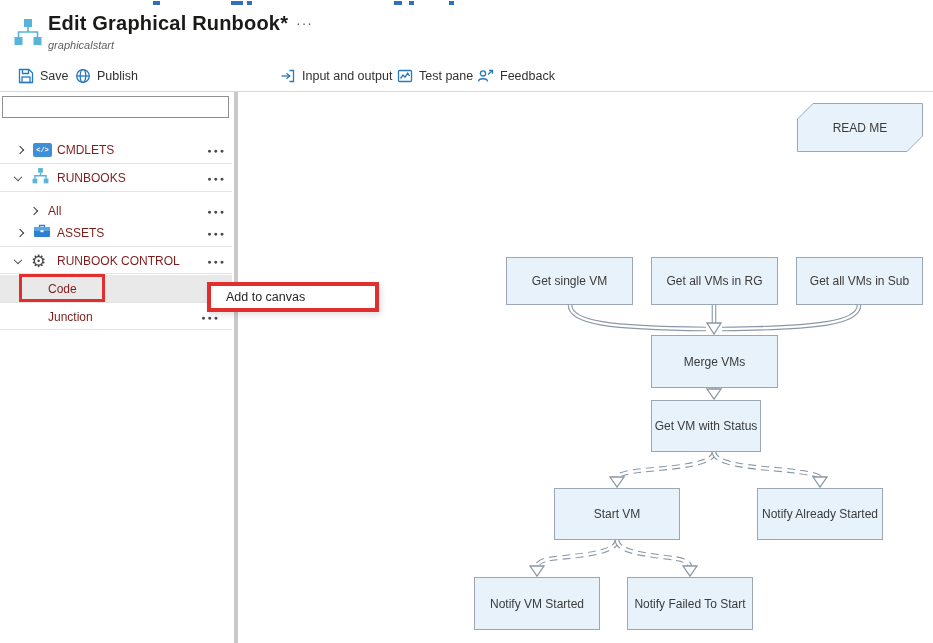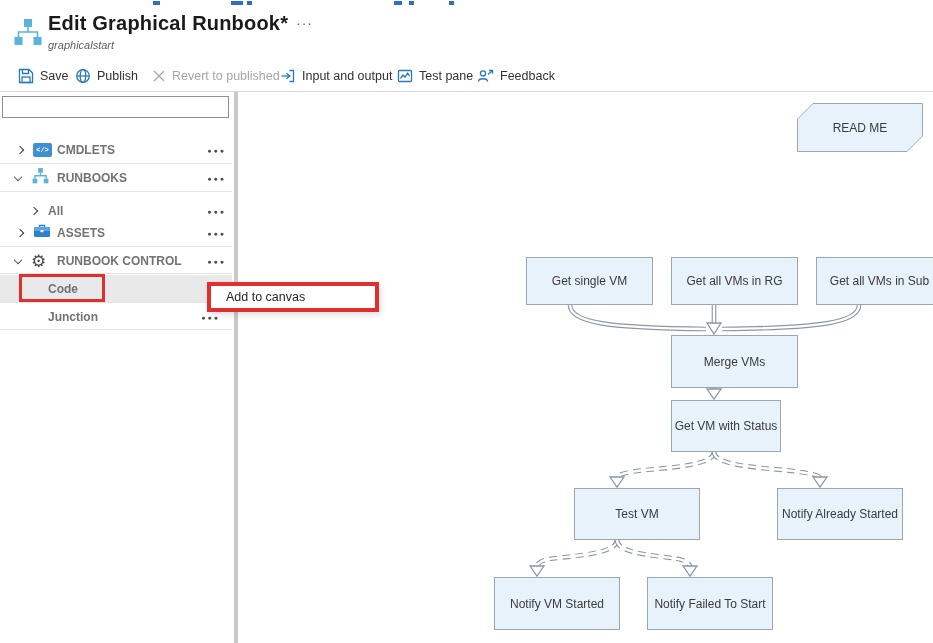--- a/index.html
+++ b/index.html
@@ -20,36 +20,36 @@
   .tb { position:absolute; top:66px; height:20px; display:flex; align-items:center; gap:6px; font-size:12.5px; color:#323130; cursor:pointer; }
   .tb.disabled { color:#a6a6a6; cursor:default; }
   .tb svg { display:block; }
   .hline { position:absolute; left:0; top:91px; width:933px; height:1px; background:#d9d9d9; }
 
   
   .search { position:absolute; left:2px; top:96px; width:227px; height:22px; border:1px solid #8f8f8f; background:#fff; font-size:12px; padding:0 6px; outline:none; }
   .vdivider { position:absolute; left:234px; top:92px; width:4px; height:551px; background:#c9c9c9; }
   .row { position:absolute; left:0; width:232px; border-bottom:1px solid #e4e4e4; background:#fff; cursor:pointer; }
   .row.selected { background:#e9e9e9; }
-  .row .lbl { position:absolute; top:50%; transform:translateY(-50%); font-size:12px; color:#737373; white-space:nowrap;font-weight:bold; }
+  .row .lbl { position:absolute; top:50%; transform:translateY(-50%); font-size:12px; color:#7f1d1d; white-space:nowrap; }
   .row .dots, .menu-dots { position:absolute; right:6px; top:50%; transform:translateY(-50%); font-size:7px; letter-spacing:2px; color:#4a4a4a; }
   .chev { position:absolute; width:6px; height:6px; border-right:1.4px solid #3b3b3b; border-bottom:1.4px solid #3b3b3b; top:50%; }
   .chev.right { transform:translateY(-50%) rotate(-45deg); }
   .chev.down  { transform:translateY(-65%) rotate(45deg); }
   .sb-icon { position:absolute; top:50%; transform:translateY(-50%); }
   .cmdlet-badge { left:33px; width:19px; height:14px; background:#3f8fd6; border-radius:2px; color:#fff; font-size:7px; font-weight:700; display:flex; align-items:center; justify-content:center; font-family:"Liberation Mono","DejaVu Sans Mono",monospace; }
   .gear { left:31px; font-size:17px; color:#4a4a4a; line-height:1; }
 
   
   .red-box { position:absolute; border:3px solid #e12f2f; background:transparent; z-index:40; }
   .ctx-menu { position:absolute; left:207px; top:282px; width:172px; height:30px; background:#fff; border:4px solid #e12f2f; z-index:50; display:flex; align-items:center; box-shadow:2px 3px 6px rgba(0,0,0,.12); }
   .ctx-menu .mi { font-size:12.5px; color:#262626; padding-left:15px; cursor:pointer; }
 
   
-  .node { position:absolute; background:#e7f2fb; border:1px solid #9aa8b5; display:flex; align-items:center; justify-content:center; font-size:12px; color:#3b3b3b; text-align:center; z-index:5; cursor:pointer;margin-left:20px; }
+  .node { position:absolute; background:#e7f2fb; border:1px solid #9aa8b5; display:flex; align-items:center; justify-content:center; font-size:12px; color:#3b3b3b; text-align:center; z-index:5; cursor:pointer; }
   .comment-node { position:absolute; z-index:5; cursor:pointer; }
   .comment-node .clabel { position:absolute; left:0; top:0; width:100%; height:100%; display:flex; align-items:center; justify-content:center; font-size:12px; color:#3b3b3b; }
   .edges { position:absolute; left:0; top:0; z-index:3; pointer-events:none; }
 </style>
 </head>
 <body>
 
 <div class="page">
 
   <div class="frag" style="left:153px;width:7px"></div>
@@ -86,28 +86,20 @@
     <span>
       <svg width="16" height="16" viewBox="0 0 16 16" fill="none" stroke="#2779bf" stroke-width="1.3">
         <circle cx="8" cy="8" r="6.3"></circle>
           <ellipse cx="8" cy="8" rx="2.8" ry="6.3"></ellipse>
           <path d="M1.7 8 H14.3"></path>
       </svg>
     </span>
     <span>Publish</span>
   </div>
 
-  <div class="tb disabled" style="left:152px">
-    <span>
-      <svg width="14" height="14" viewBox="0 0 14 14" stroke="#a8a8a8" stroke-width="1.3">
-        <path d="M2 2 L12 12 M12 2 L2 12"></path>
-      </svg>
-    </span>
-    <span>Revert to published</span>
-  </div>
 
   <div class="tb" style="left:280px">
     <span>
       <svg width="16" height="16" viewBox="0 0 16 16" fill="none" stroke="#2779bf" stroke-width="1.3">
         <path d="M9.5 2.5 H13.5 V13.5 H9.5"></path>
           <path d="M1.5 8 H9.5"></path>
           <path d="M6.5 5.2 L9.8 8 L6.5 10.8"></path>
       </svg>
     </span>
     <span>Input and output</span>
@@ -250,21 +242,21 @@
   <div class="node" style="left:796px;top:257px;width:127px;height:48px">
     <span>Get all VMs in Sub</span>
   </div>
   <div class="node" style="left:651px;top:335px;width:127px;height:53px">
     <span>Merge VMs</span>
   </div>
   <div class="node" style="left:651px;top:400px;width:110px;height:52px">
     <span>Get VM with Status</span>
   </div>
   <div class="node" style="left:554px;top:488px;width:126px;height:52px">
-    <span>Test VM</span>
+    <span>Start VM</span>
   </div>
   <div class="node" style="left:757px;top:488px;width:126px;height:52px">
     <span>Notify Already Started</span>
   </div>
   <div class="node" style="left:474px;top:577px;width:126px;height:53px">
     <span>Notify VM Started</span>
   </div>
   <div class="node" style="left:627px;top:577px;width:126px;height:53px">
     <span>Notify Failed To Start</span>
   </div>

